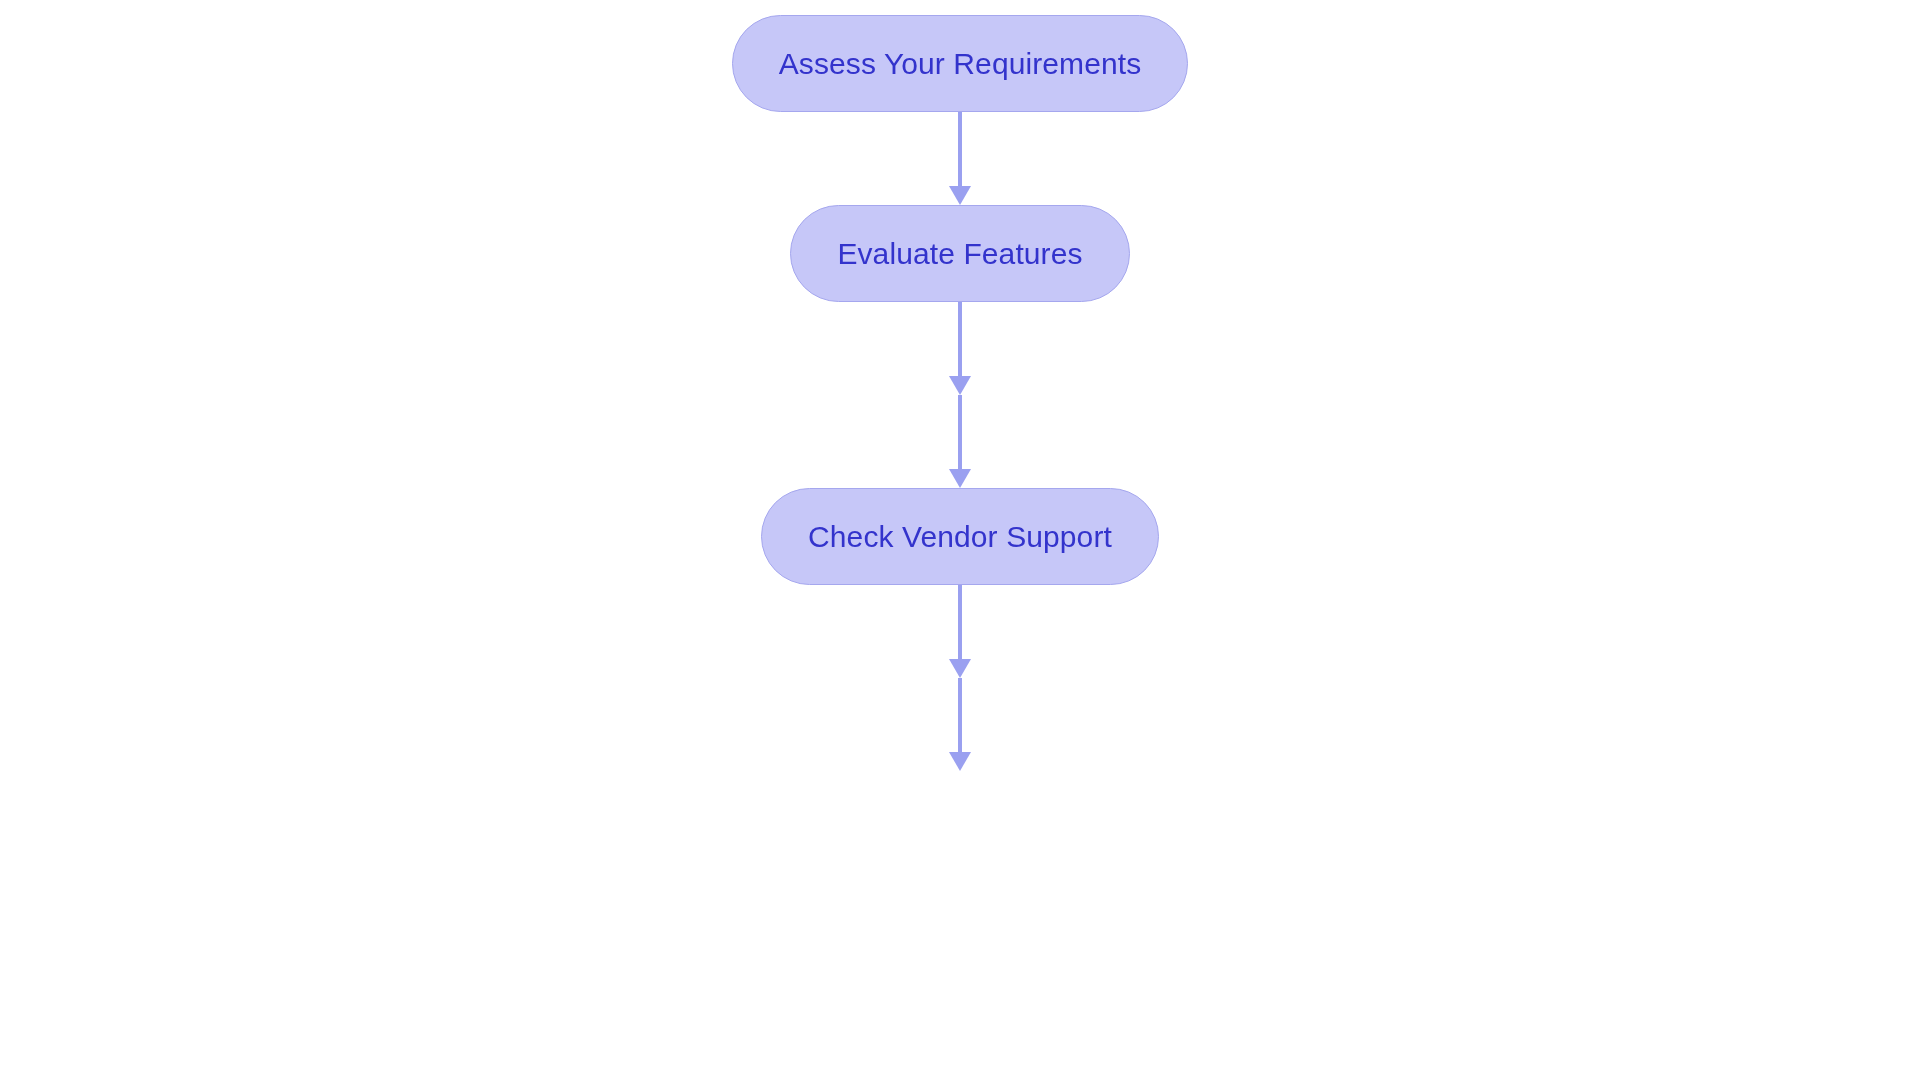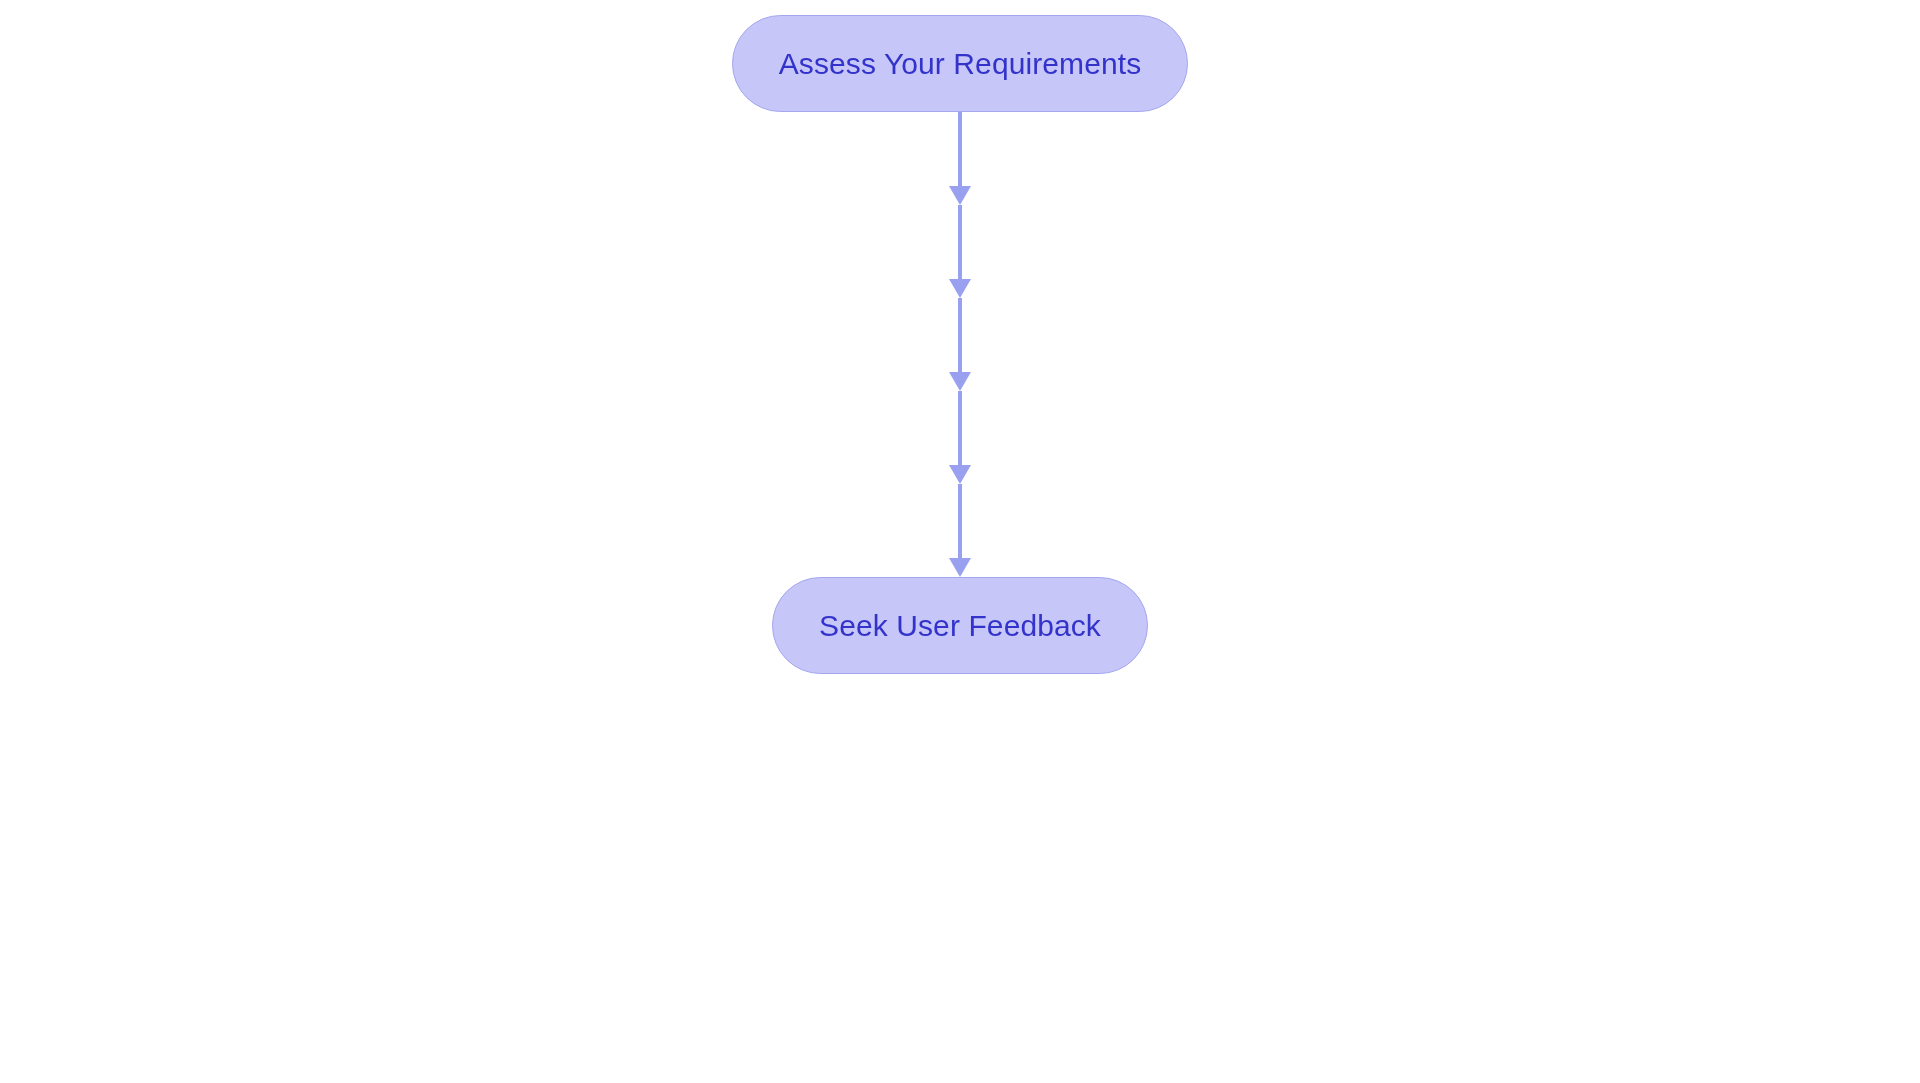--- a/index.html
+++ b/index.html
@@ -91,42 +91,45 @@
 
     <div class="flow-node">
       <span>Assess Your Requirements</span>
     </div>
 
     <div class="flow-connector">
       <span class="conn-line"></span>
       <span class="conn-head"></span>
     </div>
 
+    <div class="flow-node">
+      <span>Evaluate Features</span>
+    </div>
+
+    <div class="flow-connector">
+      <span class="conn-line"></span>
+      <span class="conn-head"></span>
+    </div>
+
+
+    <div class="flow-connector">
+      <span class="conn-line"></span>
+      <span class="conn-head"></span>
+    </div>
+
+    <div class="flow-node">
+      <span>Check Vendor Support</span>
+    </div>
 
     <div class="flow-connector">
       <span class="conn-line"></span>
       <span class="conn-head"></span>
     </div>
 
 
     <div class="flow-connector">
       <span class="conn-line"></span>
       <span class="conn-head"></span>
     </div>
 
 
-    <div class="flow-connector">
-      <span class="conn-line"></span>
-      <span class="conn-head"></span>
-    </div>
-
-
-    <div class="flow-connector">
-      <span class="conn-line"></span>
-      <span class="conn-head"></span>
-    </div>
-
-    <div class="flow-node">
-      <span>Seek User Feedback</span>
-    </div>
-
   </div>
 </div>
 
 </body></html>

